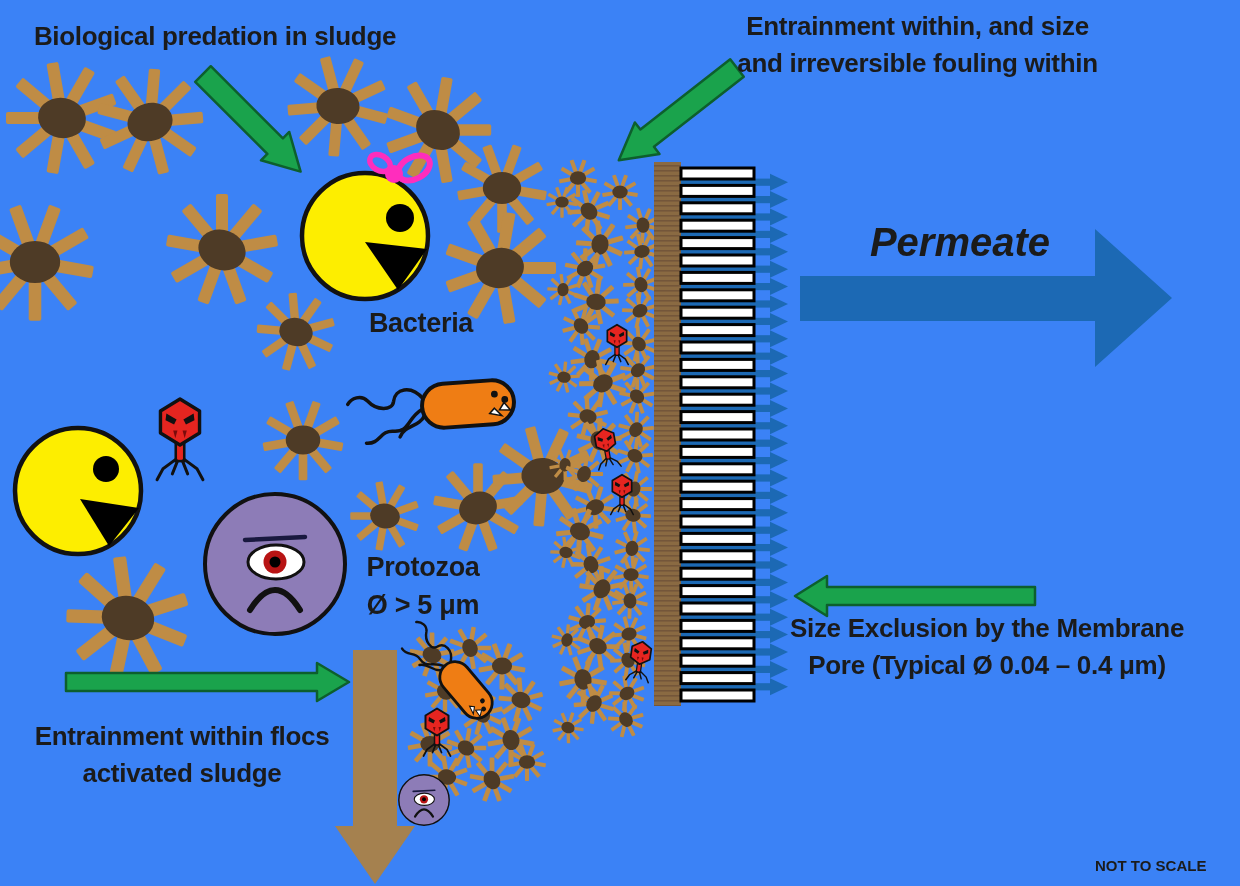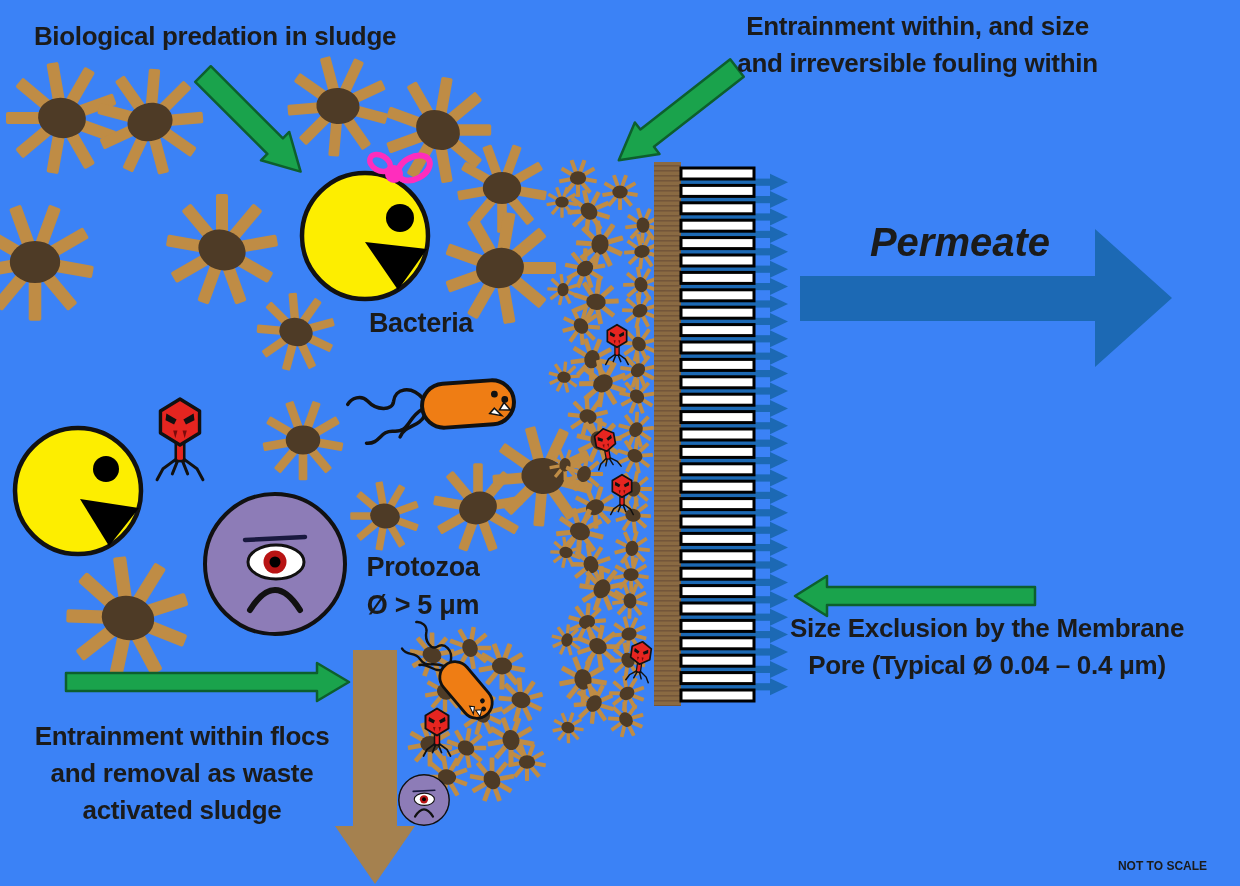--- a/index.html
+++ b/index.html
@@ -4,21 +4,21 @@
 <style>
   html,body{margin:0;padding:0;background:#ffffff;}
   #canvas{position:relative;width:1240px;height:886px;background:#3b82f6;overflow:hidden;
           font-family:"Liberation Sans",sans-serif;}
   #art{position:absolute;left:0;top:0;z-index:1;}
   .lbl{position:absolute;z-index:2;font-weight:bold;color:#1b1b1b;text-align:center;
        font-size:26px;line-height:37px;letter-spacing:-0.3px;white-space:nowrap;}
   .lbl div{white-space:nowrap;}
   .organism{font-size:27px;line-height:38px;}
   .permeate{font-size:40px;line-height:44px;letter-spacing:0;font-style:italic;}
-  .footnote{font-size:12px;line-height:18px;text-align:center;letter-spacing:0;}
+  .footnote{font-size:15px;line-height:18px;text-align:left;letter-spacing:0;}
   .green-arrow{fill:#1aa34c;stroke:#0d5f2d;stroke-width:2.5;stroke-linejoin:round;}
   #flux-arrow-group{fill:#1c69b4;}
   #fiber-group rect{fill:#ffffff;stroke:#000000;stroke-width:3;}
 </style>
 </head>
 <body>
 
 <div id="canvas">
 
   <svg id="art" width="1240" height="886" viewBox="0 0 1240 886" xmlns="http://www.w3.org/2000/svg">
@@ -328,21 +328,20 @@
     <div>Bacteria</div>
   </div>
 
   <div class="lbl organism" style="left:350px;top:548px;width:146px;">
     <div>Protozoa</div>
     <div>Ø  &gt; 5 μm</div>
   </div>
 
   <div class="lbl" style="left:12px;top:694px;width:340px;margin-top:24px;">
     <div>Entrainment within flocs</div>
-    <div>and removal as waste</div>
     <div>activated sludge</div>
   </div>
 
   <div class="lbl permeate" style="left:848px;top:220px;width:224px;">Permeate</div>
 
   <div class="lbl" style="left:761px;top:610px;width:452px;">
     <div>Size Exclusion by the Membrane</div>
     <div>Pore (Typical Ø  0.04 – 0.4 μm)</div>
   </div>
 

